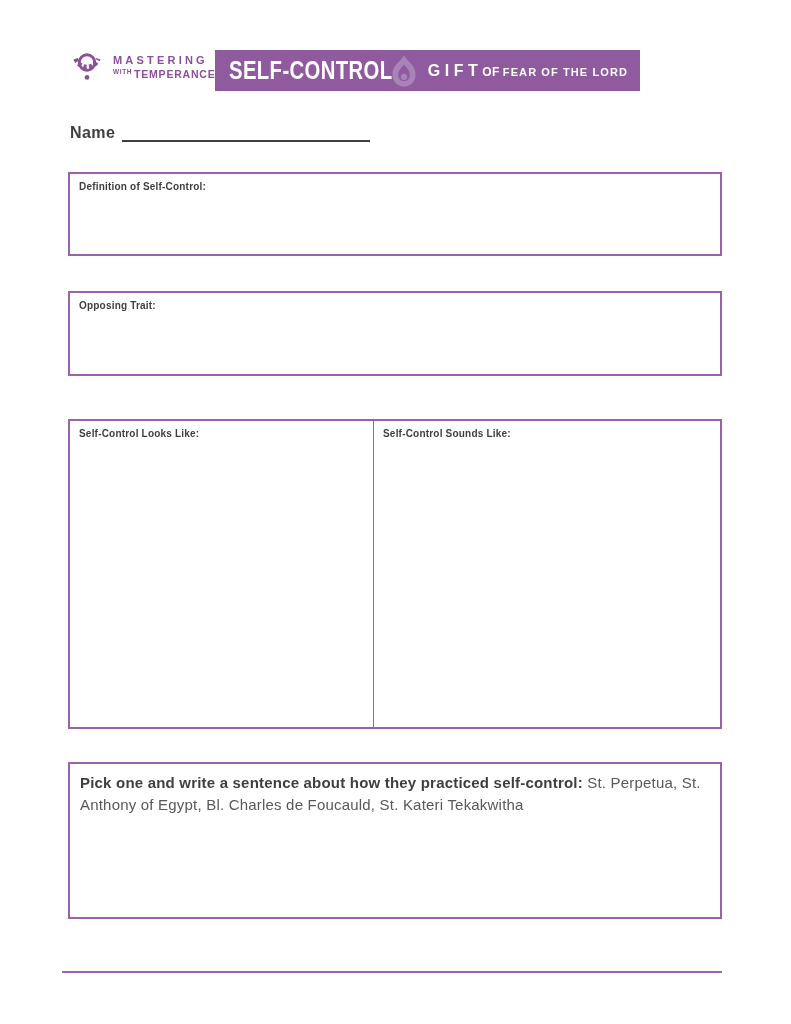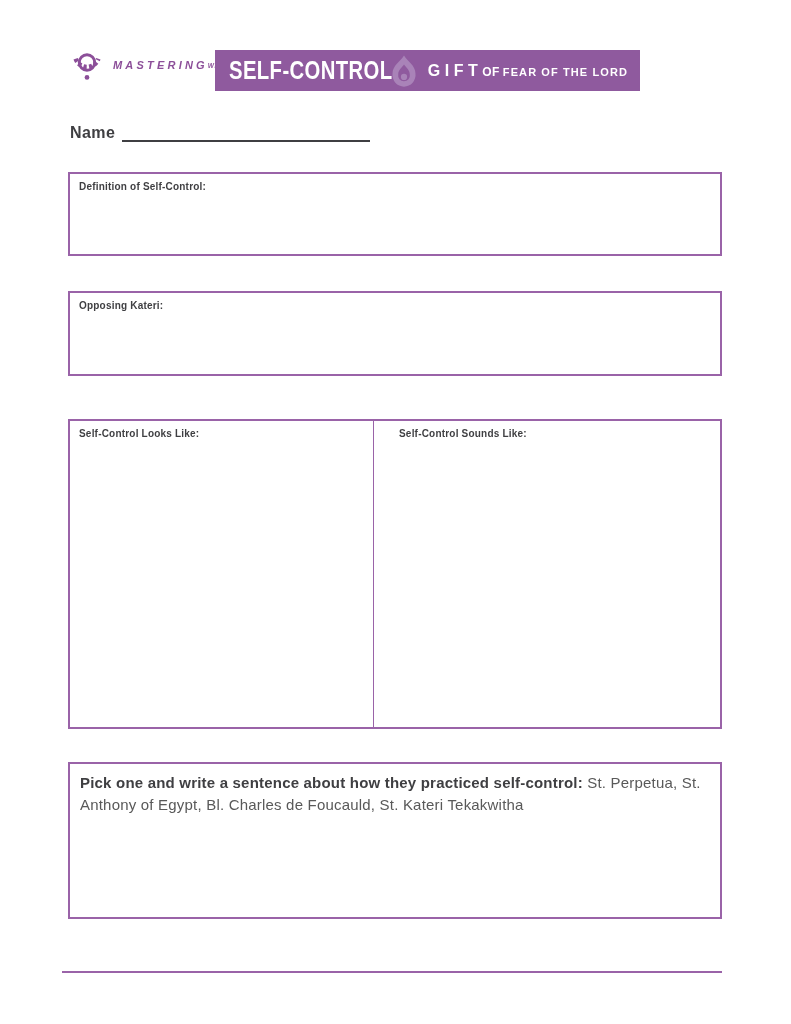--- a/index.html
+++ b/index.html
@@ -12,21 +12,21 @@
   }
   *{margin:0;padding:0;box-sizing:border-box;}
   html,body{background:#e9e9e9;}
   .page{
     width:791px;height:1024px;position:relative;background:#ffffff;
     font-family:"Liberation Sans",sans-serif;margin:0 auto;overflow:hidden;
   }
   
   .logo{position:absolute;left:67px;top:46px;display:flex;align-items:center;gap:6px;color:var(--purple-logo);}
   .logo svg{display:block;}
-  .logo-text{display:flex;flex-direction:row;line-height:1;font-style:italic;}
+  .logo-text{display:flex;flex-direction:column;line-height:1;}
   .logo-line1{font-weight:bold;font-size:11px;letter-spacing:3.2px;color:var(--purple-logo);}
   .logo-line2{margin-top:3px;font-weight:bold;color:var(--purple-logo);display:flex;align-items:flex-start;}
   .logo-with{font-size:6.5px;letter-spacing:.6px;margin-right:2px;}
   .logo-temperance{font-size:10.5px;letter-spacing:.8px;}
   .title-bar{
     position:absolute;left:215px;top:50px;width:425px;height:41px;
     background:var(--purple);display:flex;align-items:center;
   }
   .page-title{
     color:#fff;font-weight:bold;font-size:26px;letter-spacing:.5px;
@@ -41,21 +41,21 @@
   .gift-rest{font-size:11px;letter-spacing:1.1px;}
   
   .name-row{position:absolute;left:70px;top:124px;display:flex;align-items:flex-end;}
   .name-label{font-weight:bold;font-size:16px;color:var(--text-dark);letter-spacing:.4px;}
   .name-line{display:inline-block;width:248px;height:16px;margin-left:7px;border-bottom:2px solid var(--text-dark);}
   
   .box{position:absolute;left:68px;width:654px;border:2px solid var(--border);background:#fff;}
   .box-label{font-weight:bold;font-size:10px;color:var(--text-dark);padding:7px 0 0 9px;letter-spacing:.2px;}
   .box-definition{top:172px;height:84px;}
   .box-opposing{top:291px;height:85px;}
-  .box-columns{top:419px;height:310px;display:flex;gap:16px;}
+  .box-columns{top:419px;height:310px;display:flex;}
   .col-left{width:304px;border-right:1px solid var(--border);}
   .col-right{flex:1;}
   .box-pick{top:762px;height:157px;padding:8px 12px 0 10px;font-size:15px;line-height:22px;letter-spacing:.2px;}
   .pick-bold{font-weight:bold;color:var(--text-dark);}
   .pick-rest{color:var(--text-gray);}
   
   .footer-line{position:absolute;left:62px;top:971px;width:660px;height:2px;background:var(--border);}
 </style>
 </head>
 <body>
@@ -102,21 +102,21 @@
   <div class="name-row">
     <span class="name-label">Name</span>
     <span class="name-line"></span>
   </div>
 
   <div class="box box-definition">
     <div class="box-label">Definition of Self-Control:</div>
   </div>
 
   <div class="box box-opposing">
-    <div class="box-label">Opposing Kateri:</div>
+    <div class="box-label">Opposing Trait:</div>
   </div>
 
   <div class="box box-columns">
     <div class="col-left">
       <div class="box-label">Self-Control Looks Like:</div>
     </div>
     <div class="col-right">
       <div class="box-label">Self-Control Sounds Like:</div>
     </div>
   </div>

